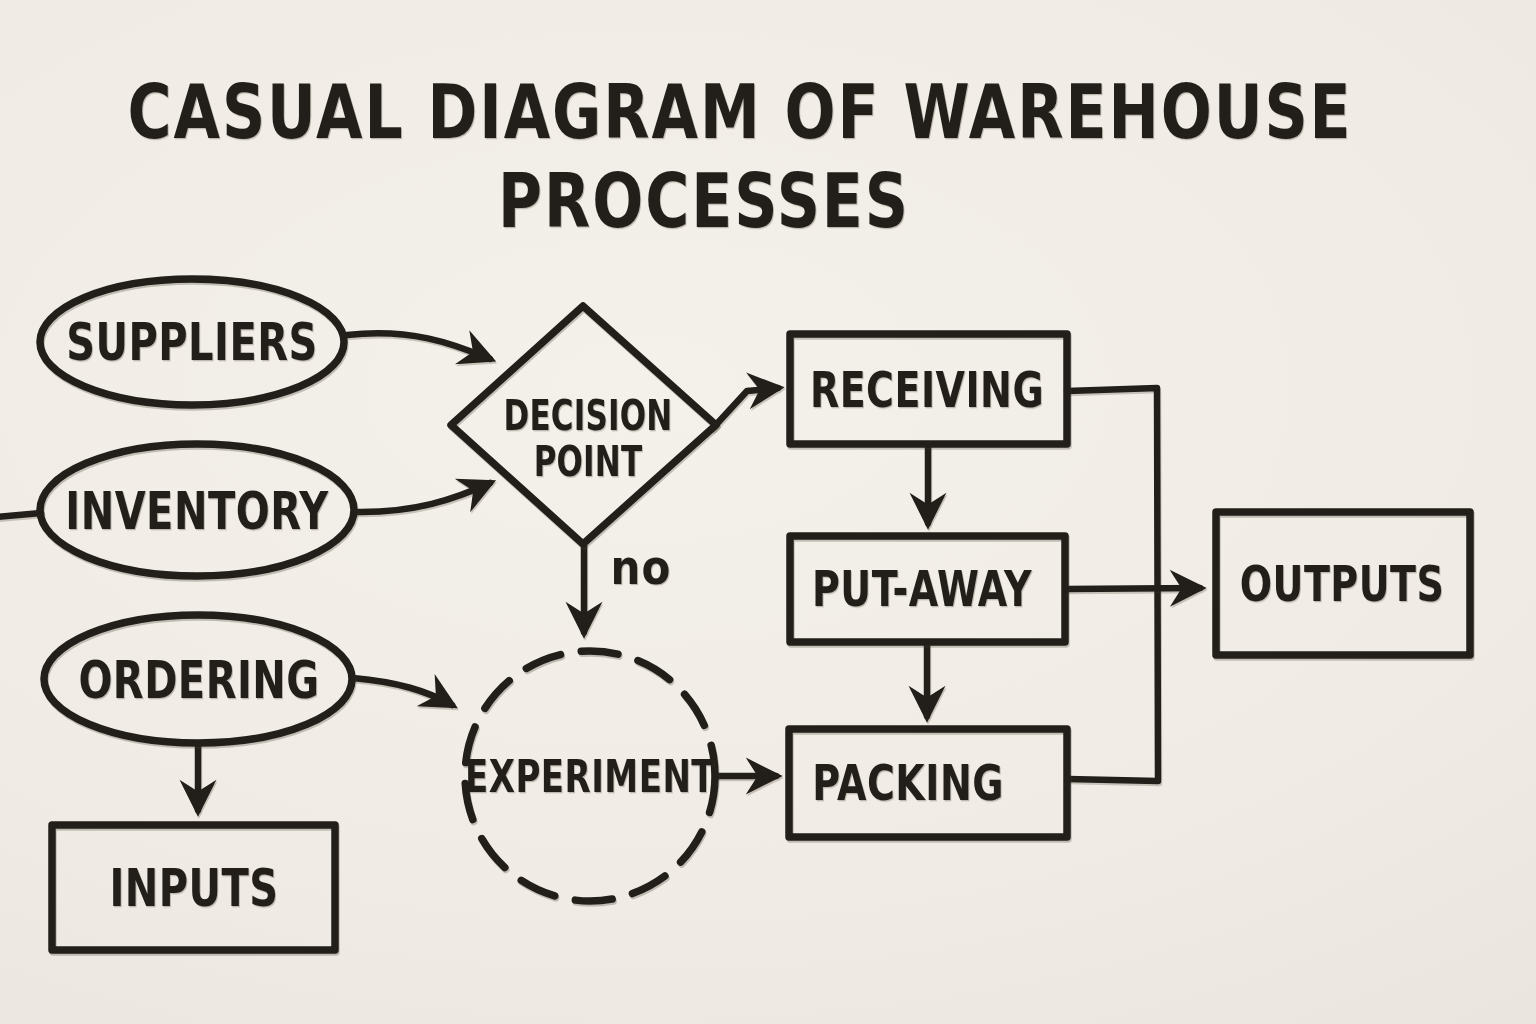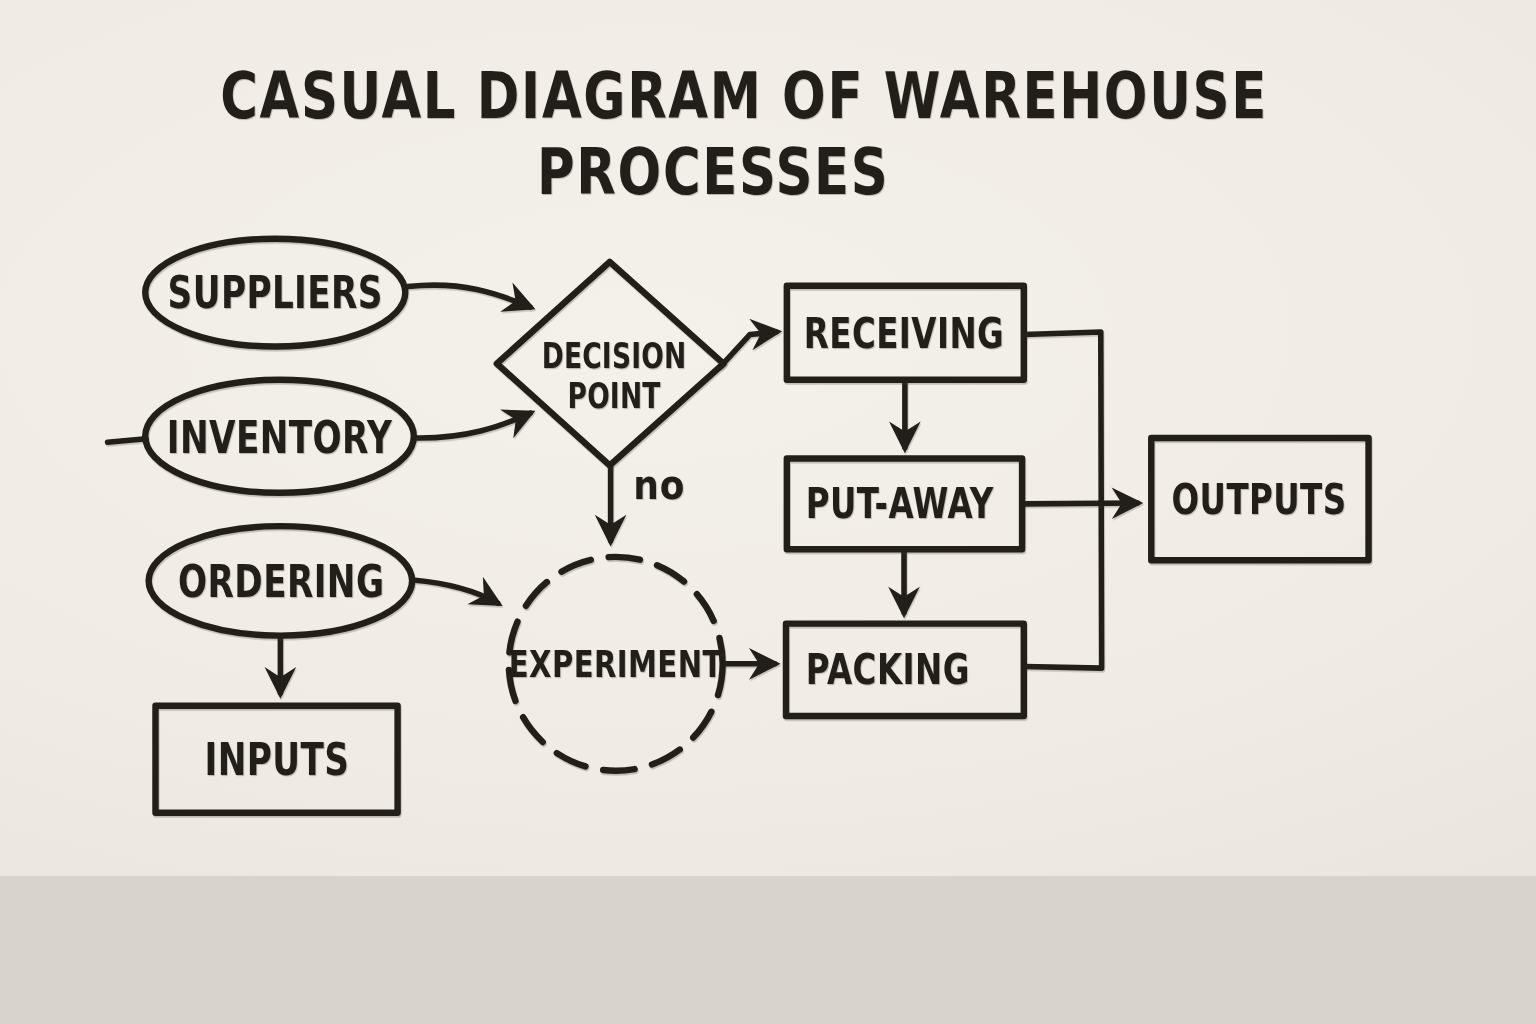--- a/index.html
+++ b/index.html
@@ -4,21 +4,21 @@
 <style>
   html, body {
     margin: 0;
     padding: 0;
     background: #d8d4cd;
     font-family: "DejaVu Sans", "Liberation Sans", sans-serif;
   }
   .stage {
     position: relative;
     width: 1536px;
-    height: 876px;
+    height: 1024px;
     overflow: hidden;
     background:
       radial-gradient(ellipse 120% 100% at 42% 38%, #f4f1ea 0%, #f0ece5 50%, #eae6df 78%, #e3dfd7 100%);
     text-decoration: underline;
   }
   svg.diagram {
     position: absolute;
     inset: 0;
     width: 100%;
     height: 100%;

